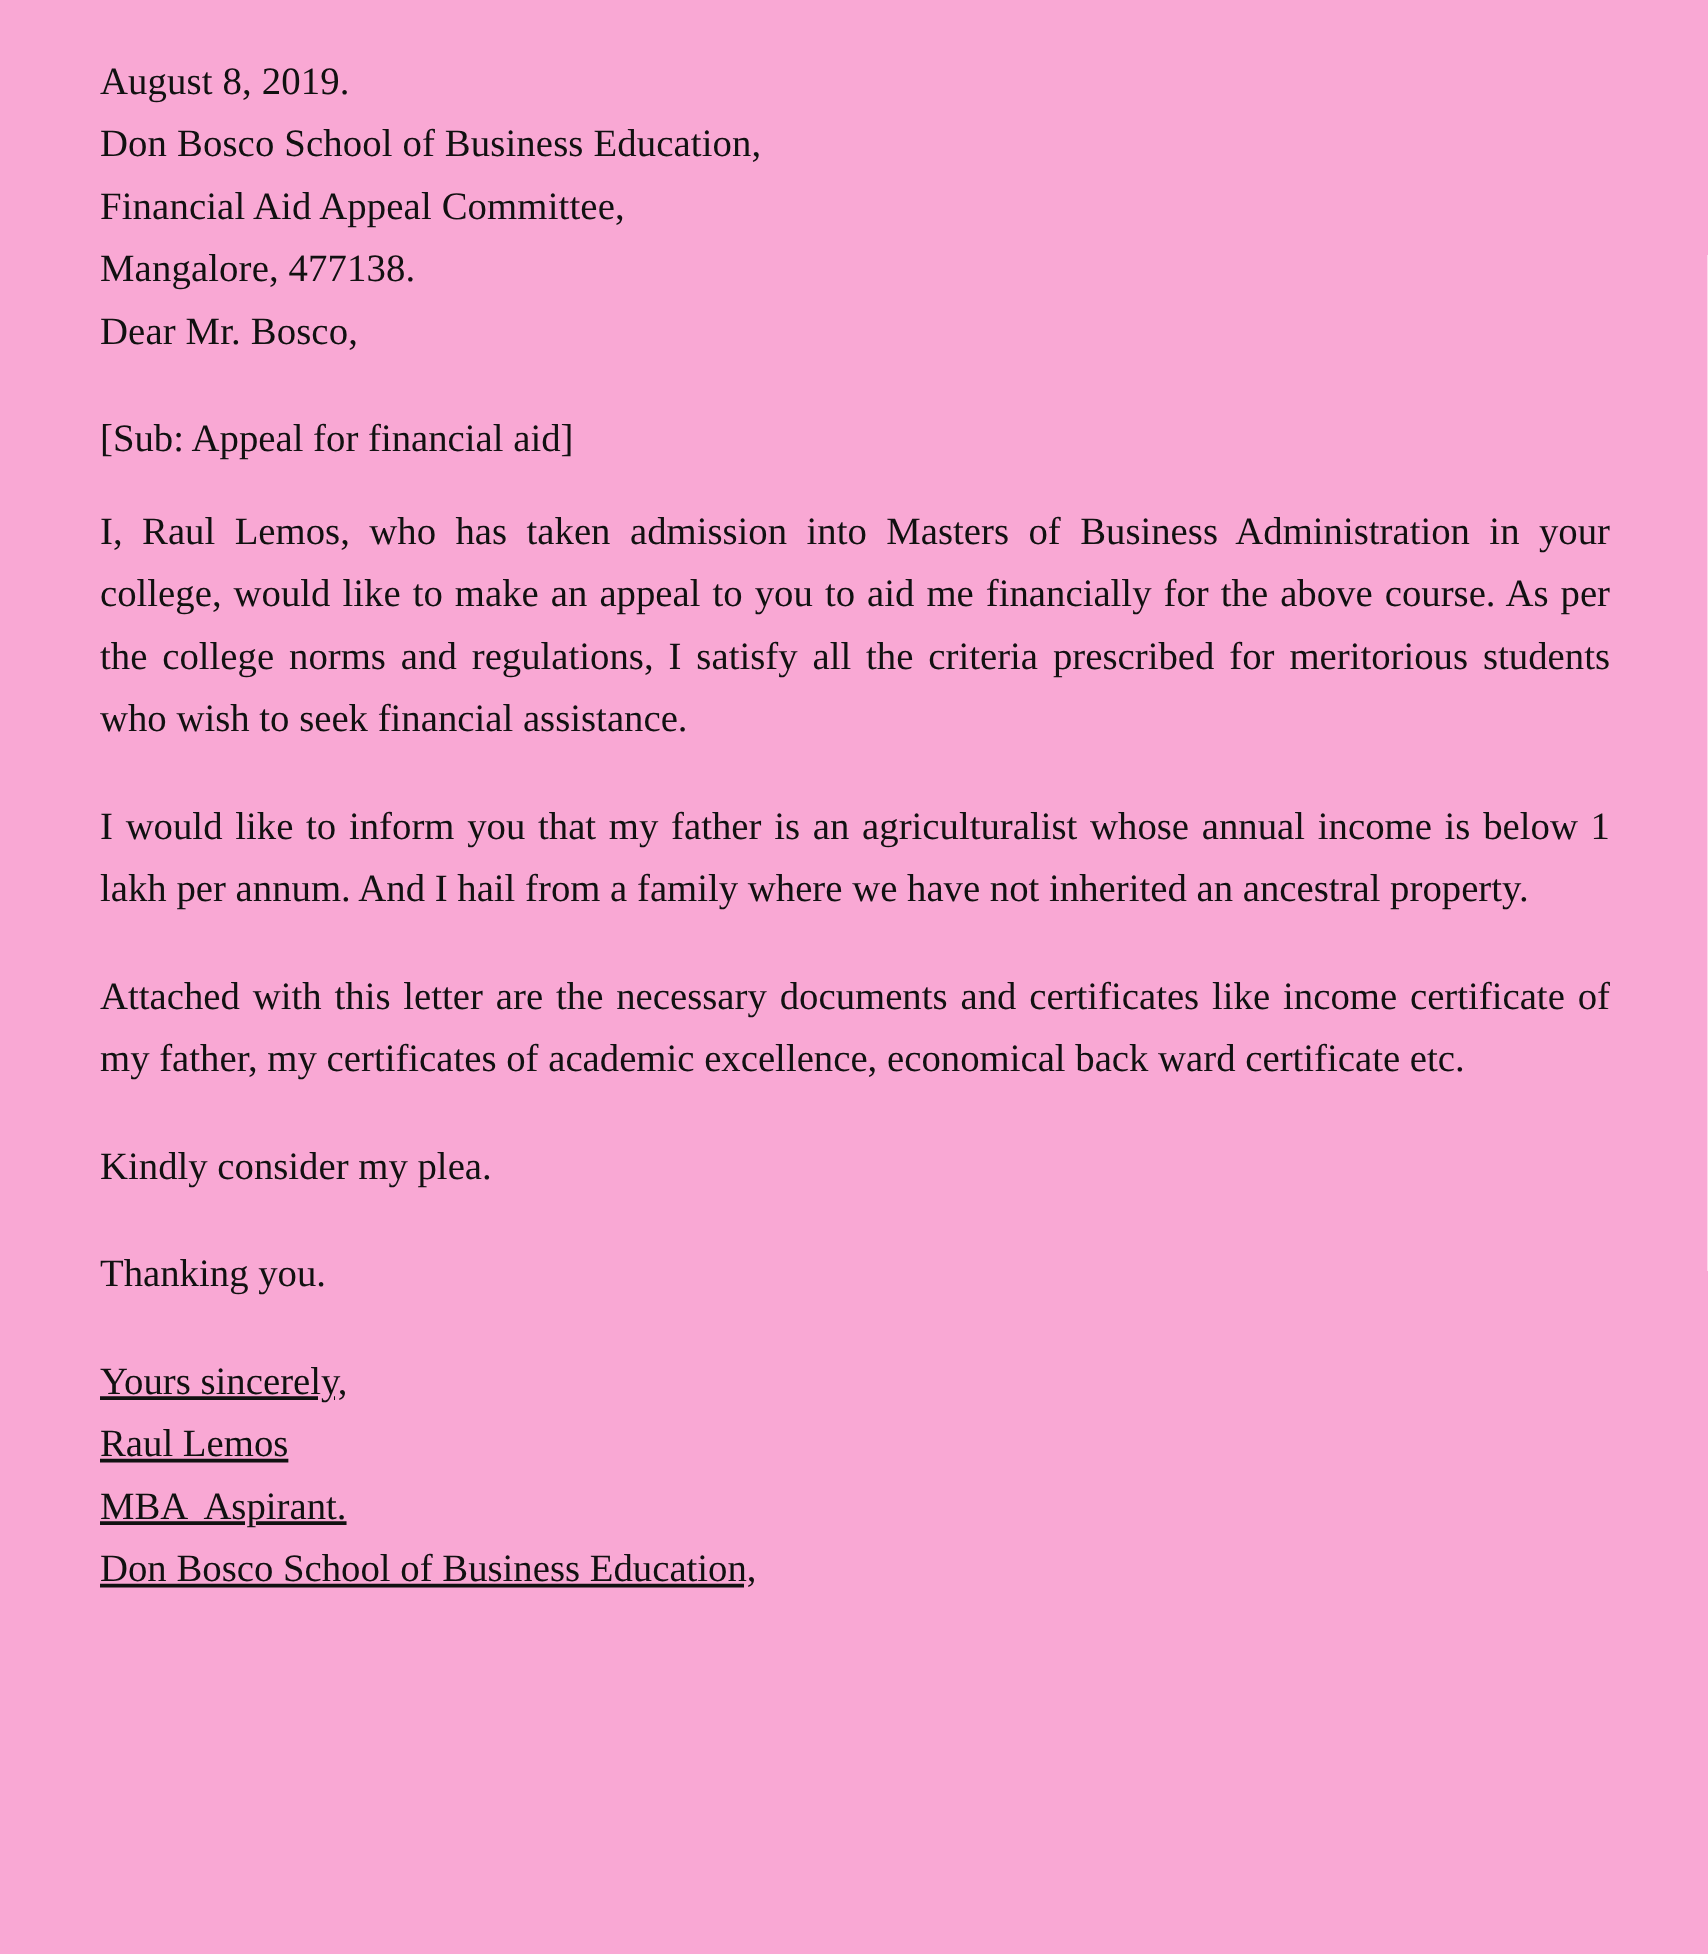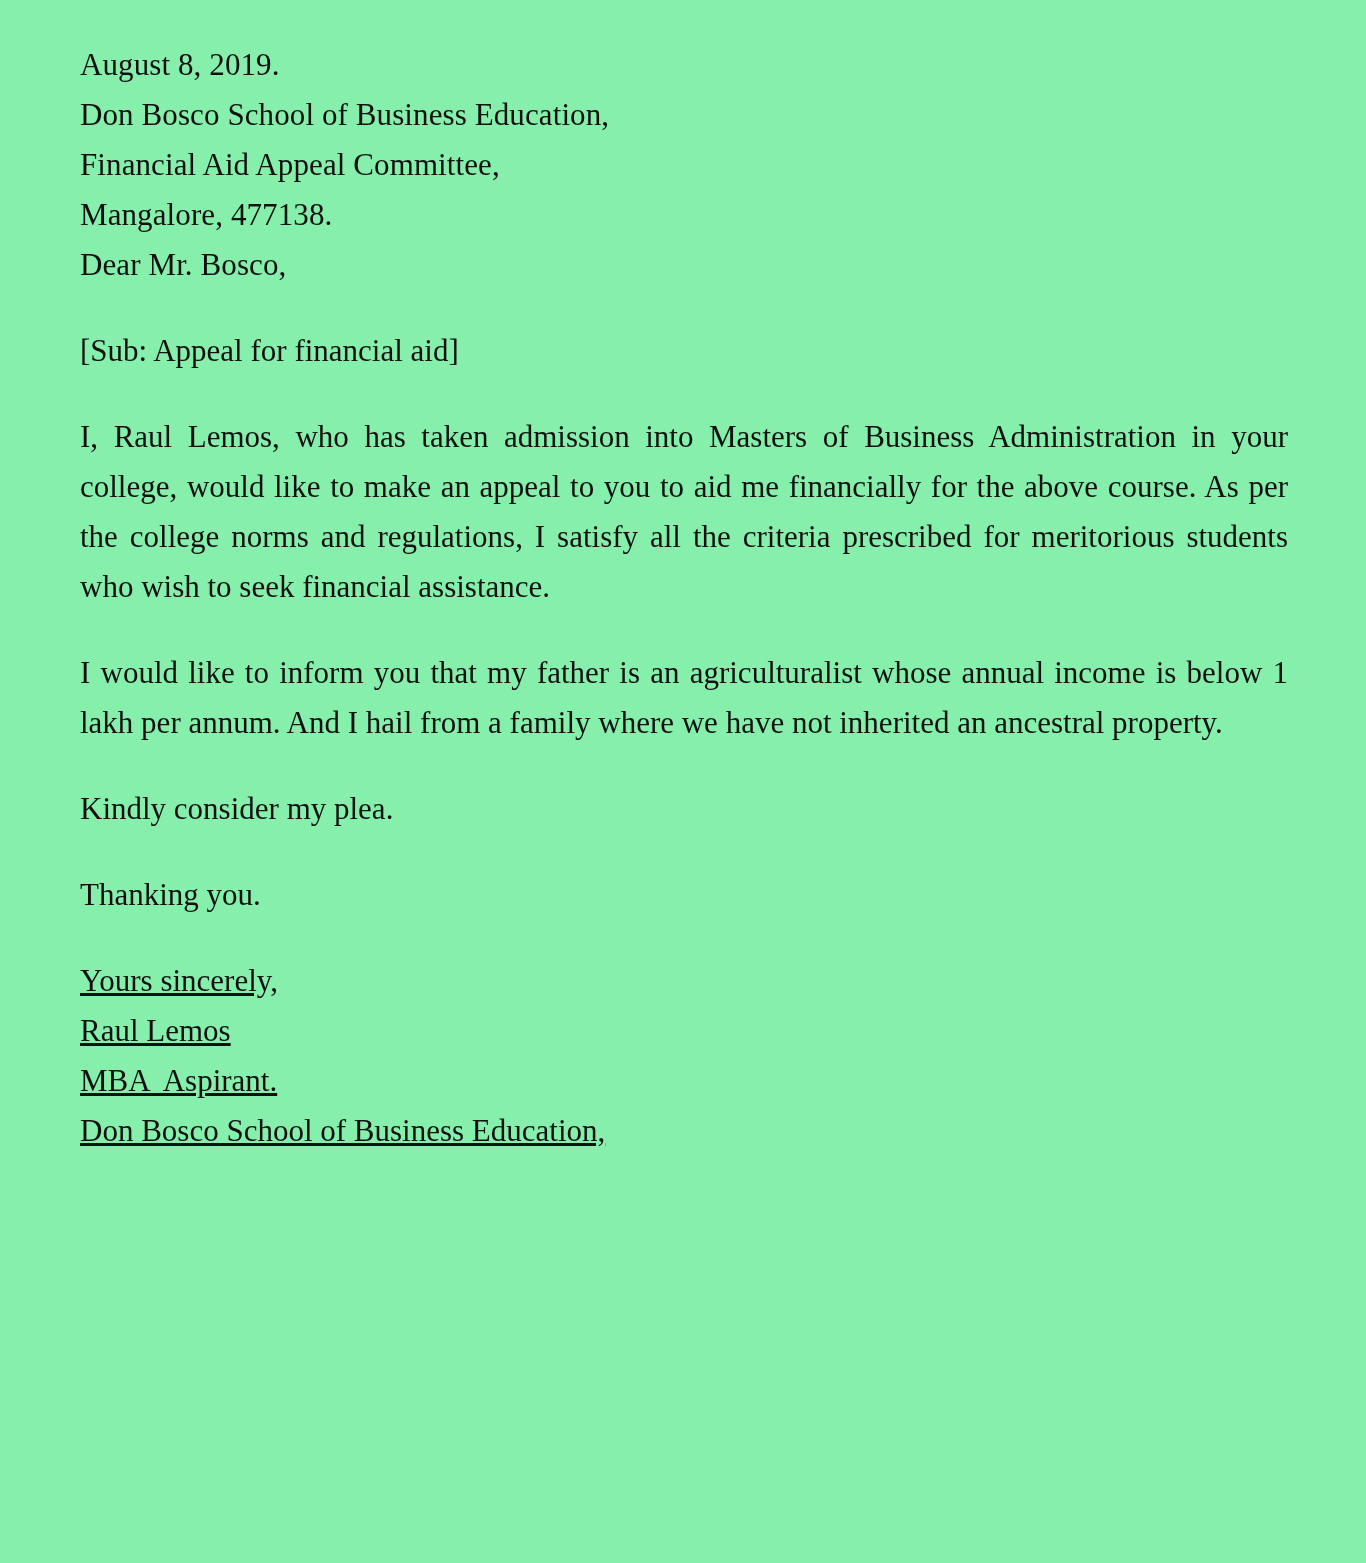--- a/index.html
+++ b/index.html
@@ -12,21 +12,21 @@
     height: 1563px;
     font-family: "Liberation Serif", "DejaVu Serif", serif;
     color: #111111;
     overflow: hidden;
   }
 
   .page {
     position: relative;
     width: 1366px;
     height: 1563px;
-    background: #86efac;
+    background: #f9a8d4;
     box-sizing: border-box;
     padding: 40px 60px 0 80px;
   }
 
   
   .letterhead {
     margin: 0 0 0 0;
   }
   .head-line {
     font-size: 31px;
@@ -42,21 +42,21 @@
   }
   .subject-line {
     font-size: 31px;
     line-height: 50px;
     white-space: pre-wrap;
     color: #111111;
   }
 
   
   .body-block {
-    margin-top: 36px;
+    margin-top: 24px;
   }
   .para {
     font-size: 31px;
     line-height: 50px;
     text-align: justify;
     text-justify: inter-word;
     margin: 0 0 36px 0;
     width: 1208px;
     color: #111111;
     hyphens: none;
@@ -99,20 +99,21 @@
     <div class="head-line">Dear Mr. Bosco,</div>
   </div>
 
   <div class="subject-block">
     <div class="subject-line">[Sub: Appeal for financial aid]</div>
   </div>
 
   <div class="body-block">
     <p class="para">I, Raul Lemos, who has taken admission into Masters of Business Administration in your college, would like to make an appeal to you to aid me financially for the above course. As per the college norms and regulations, I satisfy all the criteria prescribed for meritorious students who wish to seek financial assistance.</p>
     <p class="para">I would like to inform you that my father is an agriculturalist whose annual income is below 1 lakh per annum. And I hail from a family where we have not inherited an ancestral property.</p>
+    <p class="para">Attached with this letter are the necessary documents and certificates like income certificate of my father, my certificates of academic excellence, economical back ward certificate etc.</p>
 
     <div class="closing-line">Kindly consider my plea.</div>
     <div class="closing-line">Thanking you.</div>
 
     <div class="signature-block">
       <div class="sig-line">Yours sincerely,</div>
       <div class="sig-line">Raul Lemos</div>
       <div class="sig-line">MBA  Aspirant.</div>
       <div class="sig-line">Don Bosco School of Business Education,</div>
     </div>

